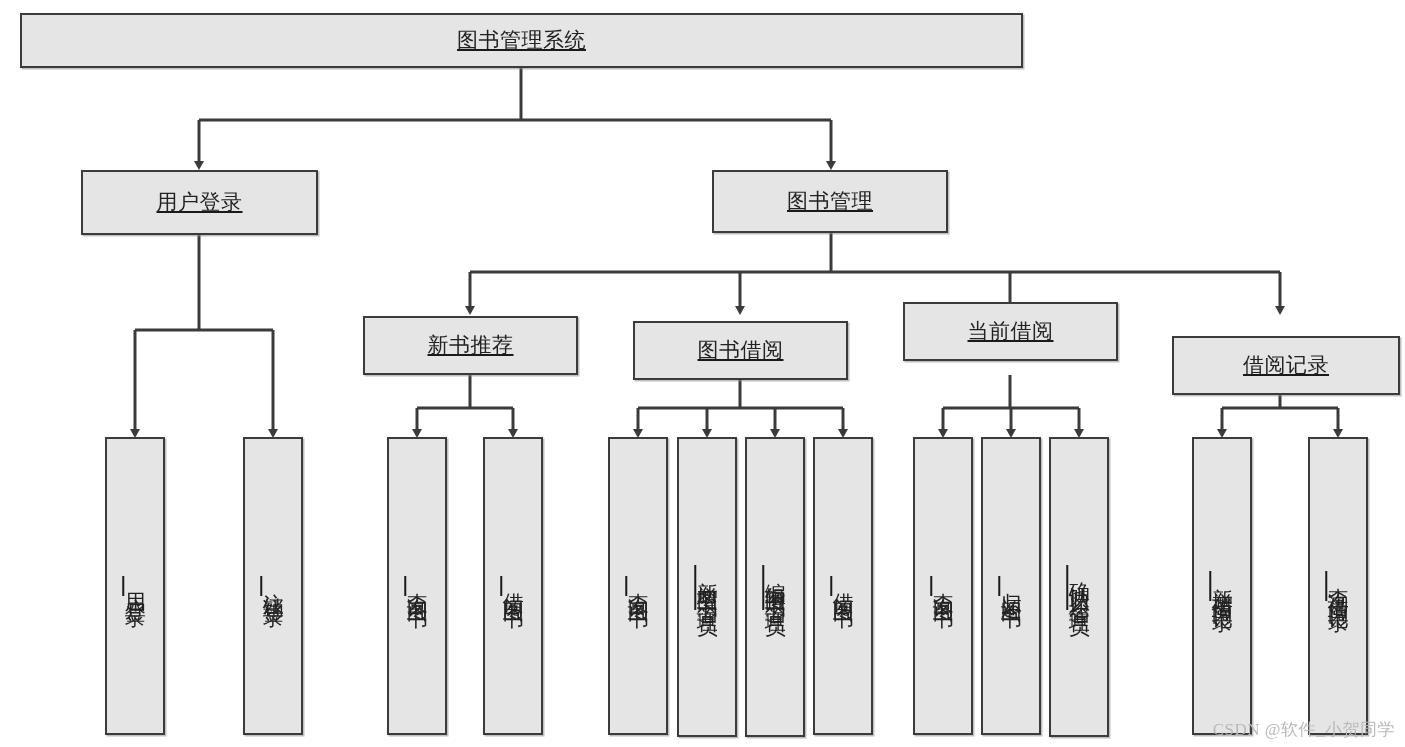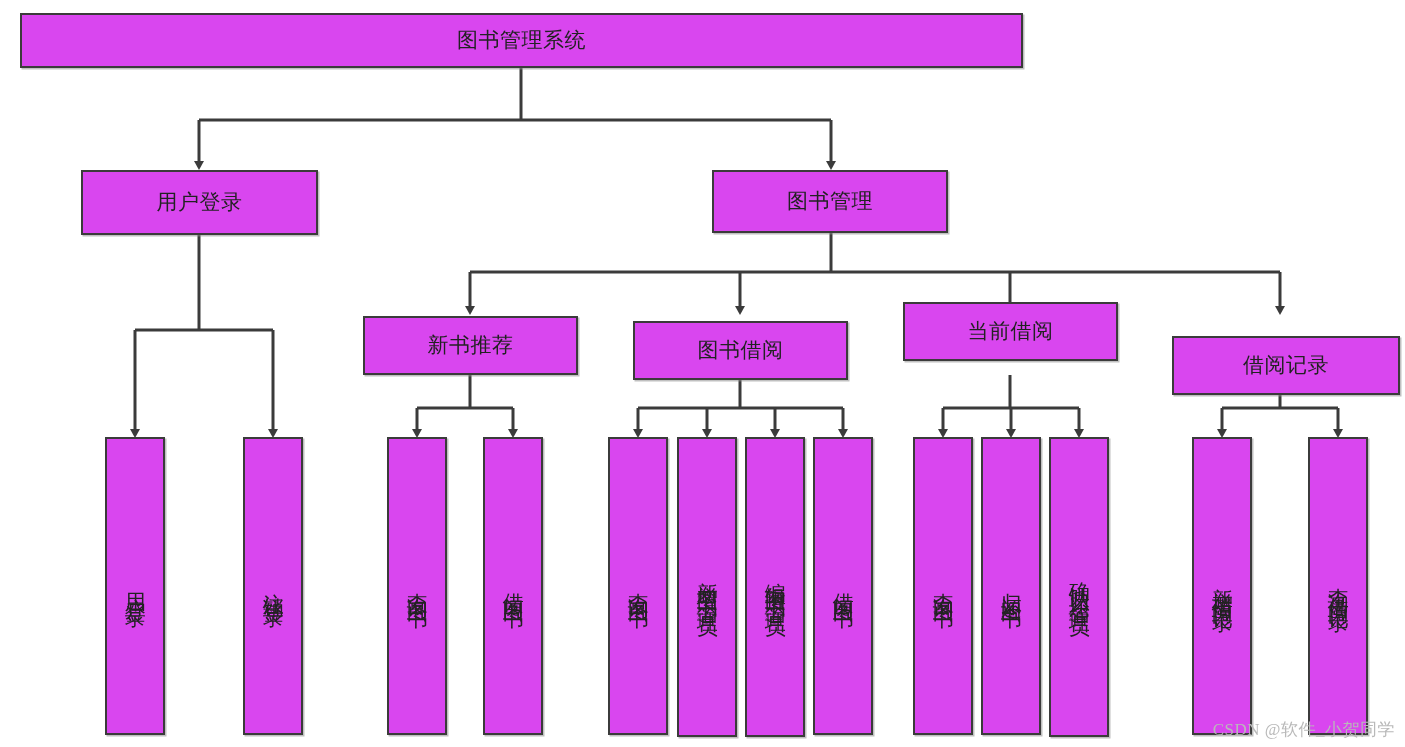--- a/index.html
+++ b/index.html
@@ -22,27 +22,28 @@
     position: absolute;
     left: 0;
     top: 0;
     width: 1405px;
     height: 747px;
     pointer-events: none;
   }
   .node {
     position: absolute;
     box-sizing: border-box;
-    background: #d946ef;
+    background: #e5e5e5;
     border: 2.5px solid #3b3b3b;
     box-shadow: 1.5px 1.5px 0 0 rgba(140,140,140,0.55);
     display: flex;
     align-items: center;
     justify-content: center;
     z-index: 3;
+    text-decoration: underline;
   }
   .node .label {
     font-size: 21px;
     line-height: 1.15;
     letter-spacing: 0.5px;
     color: #222222;
     white-space: nowrap;
     text-align: center;
   }
   .node.vert {

